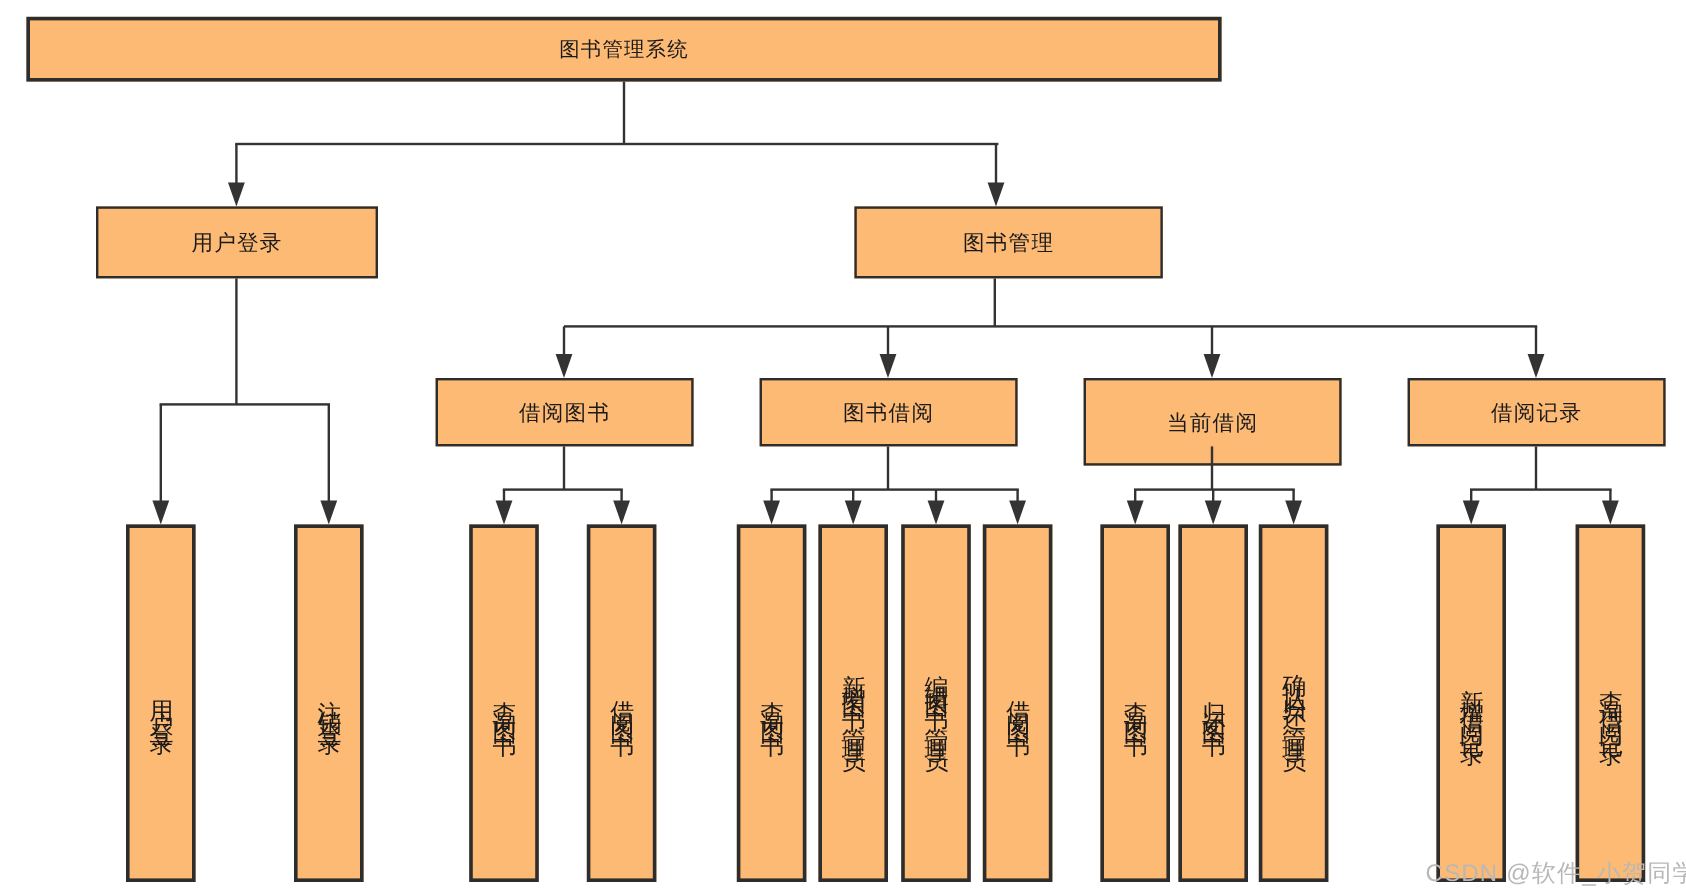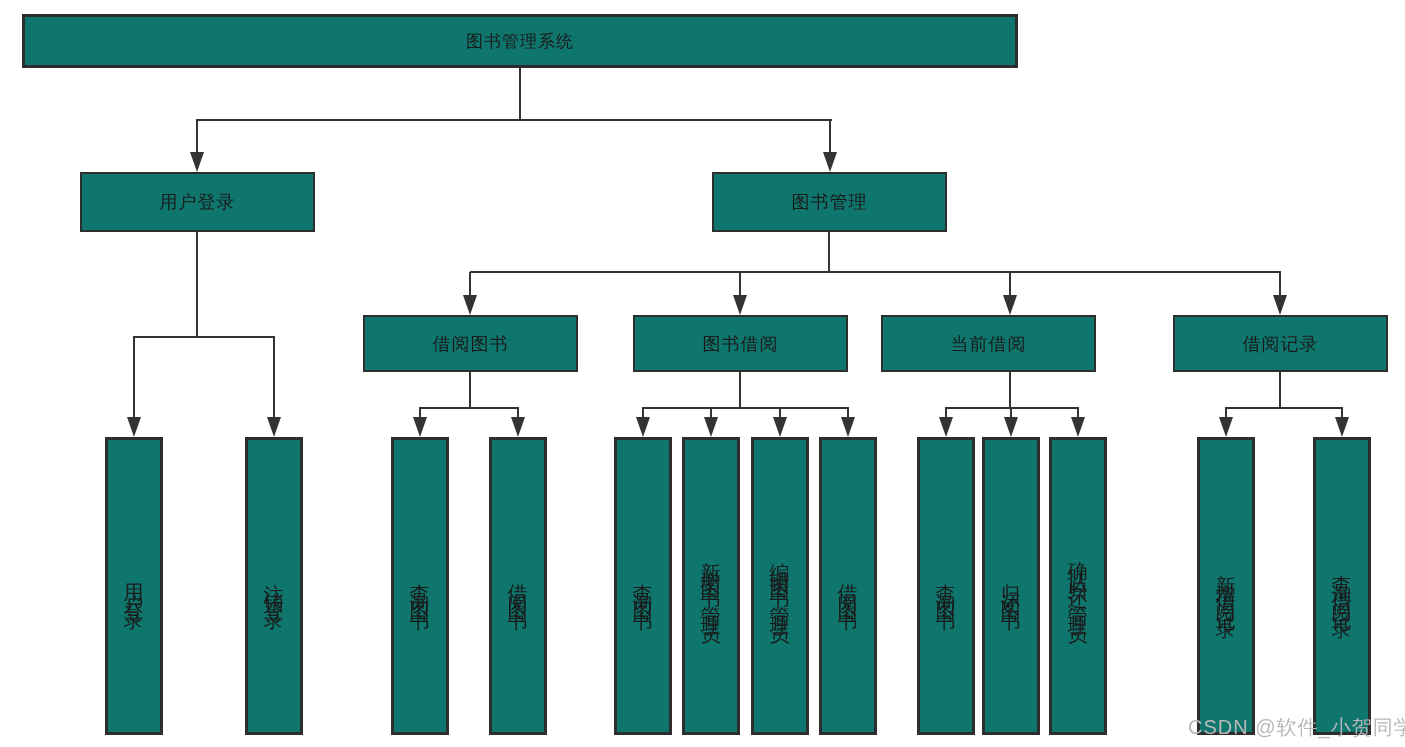--- a/index.html
+++ b/index.html
@@ -9,21 +9,21 @@
     overflow: hidden;
   }
   .canvas {
     position: relative;
     width: 1405px;
     height: 747px;
     background: #ffffff;
   }
   .box {
     position: absolute;
-    background: #0f766e;
+    background: #fdba74;
     border: 2px solid #2d2d2d;
     display: flex;
     align-items: center;
     justify-content: center;
     color: #1a1a1a;
     font-size: 18px;
     box-sizing: border-box;
     letter-spacing: 1px;
   }
   .box.root { border-width: 3px; font-size: 17px; }
@@ -76,21 +76,21 @@
   </div>
 
   <div class="vline" style="left:519px; top:68px; height:52px;"></div>
   <div class="hline" style="left:196px; top:119px; width:636px;"></div>
   <div class="arrow" style="left:197px; top:120px; height:52px;"></div>
   <div class="arrow" style="left:830px; top:120px; height:52px;"></div>
 
   <div class="box" style="left:80px; top:172px; width:235px; height:60px;">
     <span>用户登录</span>
   </div>
-  <div class="box" style="left:712px; top:172px; width:235px; height:60px;">
+  <div class="box" style="left:712px; top:172px; width:257px; height:60px;">
     <span>图书管理</span>
   </div>
 
   <div class="vline" style="left:196px; top:232px; height:105px;"></div>
   <div class="hline" style="left:133px; top:336px; width:142px;"></div>
   <div class="arrow" style="left:134px; top:337px; height:100px;"></div>
   <div class="arrow" style="left:274px; top:337px; height:100px;"></div>
 
   <div class="vline" style="left:828px; top:232px; height:40px;"></div>
   <div class="hline" style="left:470px; top:271px; width:811px;"></div>
@@ -98,21 +98,21 @@
   <div class="arrow" style="left:740px; top:272px; height:43px;"></div>
   <div class="arrow" style="left:1010px; top:272px; height:43px;"></div>
   <div class="arrow" style="left:1280px; top:272px; height:43px;"></div>
 
   <div class="box" style="left:363px; top:315px; width:215px; height:57px;">
     <span>借阅图书</span>
   </div>
   <div class="box" style="left:633px; top:315px; width:215px; height:57px;text-align:right;">
     <span>图书借阅</span>
   </div>
-  <div class="box" style="left:881px; top:315px; width:215px; height:57px;">
+  <div class="box" style="left:903px; top:315px; width:215px; height:73px;">
     <span>当前借阅</span>
   </div>
   <div class="box" style="left:1173px; top:315px; width:215px; height:57px;">
     <span>借阅记录</span>
   </div>
 
   <div class="vline" style="left:469px; top:372px; height:36px;"></div>
   <div class="hline" style="left:419px; top:407px; width:100px;"></div>
   <div class="arrow" style="left:420px; top:408px; height:29px;"></div>
   <div class="arrow" style="left:518px; top:408px; height:29px;"></div>

